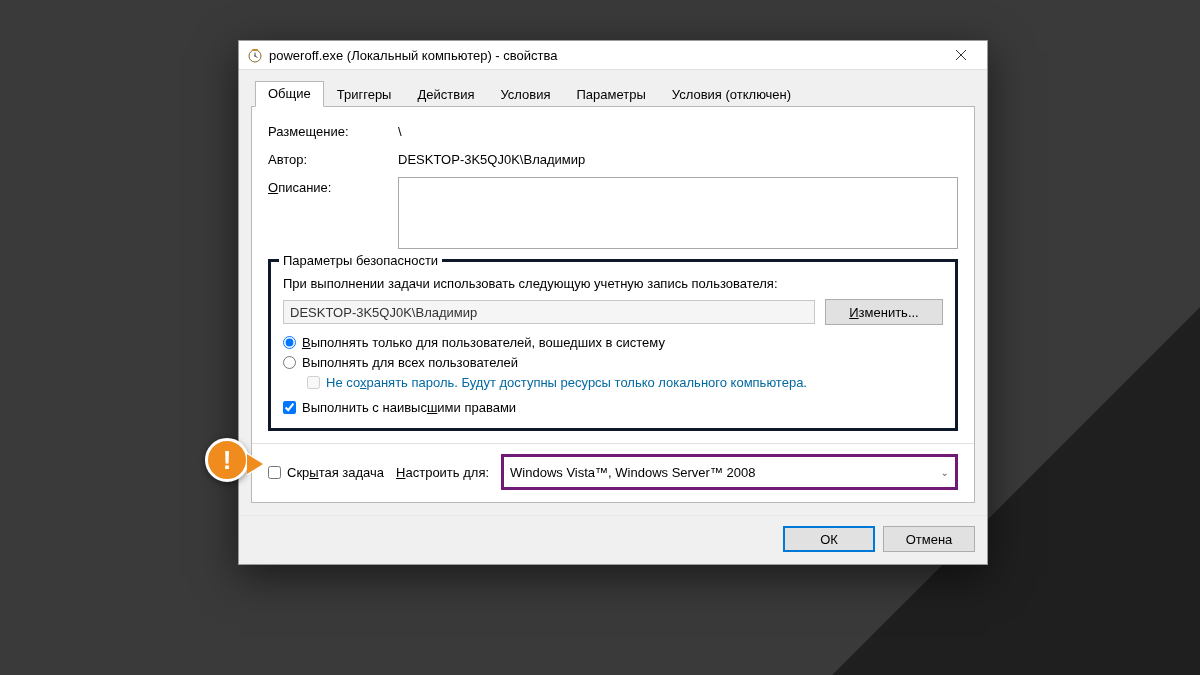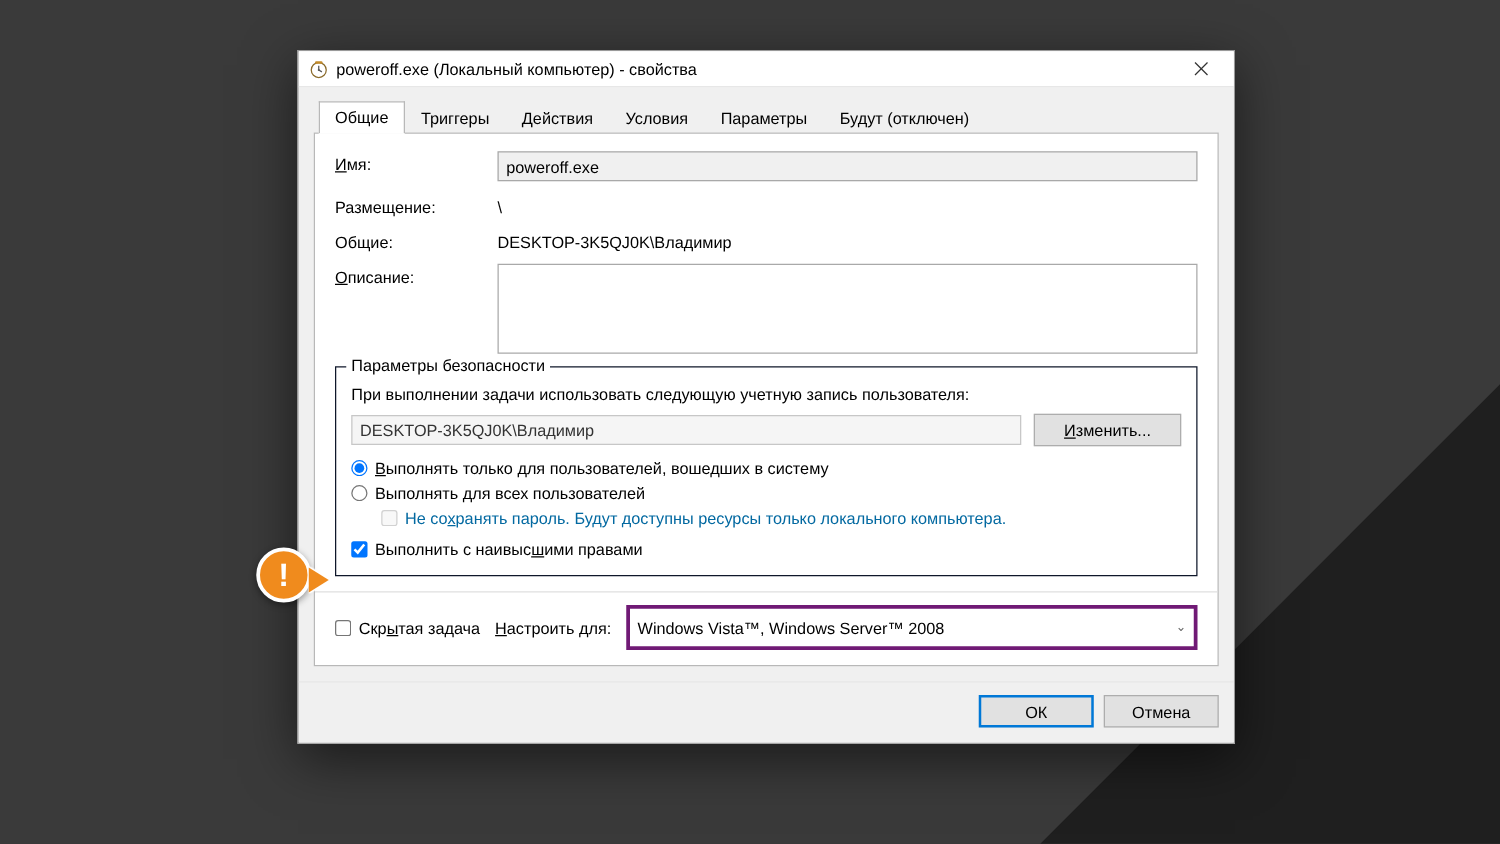--- a/index.html
+++ b/index.html
@@ -121,21 +121,21 @@
     height: 72px;
     border: 1px solid #a9a9a9;
     background: #fff;
     resize: none;
     font: inherit;
     padding: 2px 6px;
   }
 
   
   .fieldset {
-    border: 1px solid #0f172a;
+    border: 3px solid #0f172a;
     padding: 10px 12px 8px 12px;
     position: relative;
     margin-top: 6px;
   }
   .fieldset .legend {
     position: absolute;
     top: -9px;
     left: 8px;
     background: #fff;
     padding: 0 4px;
@@ -287,37 +287,33 @@
     </div>
   </div>
 
   <div class="client">
     <div class="tab-row">
       <div class="tab active">Общие</div>
       <div class="tab">Триггеры</div>
       <div class="tab">Действия</div>
       <div class="tab">Условия</div>
       <div class="tab">Параметры</div>
-      <div class="tab">Будут (отключен)</div>
+      <div class="tab">Условия (отключен)</div>
     </div>
 
     <div class="tab-panel">
 
-      <div class="form-row">
-        <div class="lbl"><span class="u">И</span><span>мя:</span></div>
-        <input class="text-input" type="text" readonly="" value="poweroff.exe" style="">
-      </div>
 
       <div class="form-row">
         <div class="lbl">Размещение:</div>
         <div class="plain-val">\</div>
       </div>
 
       <div class="form-row">
-        <div class="lbl">Общие:</div>
+        <div class="lbl">Автор:</div>
         <div class="plain-val">DESKTOP-3K5QJ0K\Владимир</div>
       </div>
 
       <div class="form-row">
         <div class="lbl"><span class="u">О</span>писание:</div>
         <textarea class="desc-box" style=""></textarea>
       </div>
 
       <div class="fieldset">
         <div class="legend">Параметры безопасности</div>

